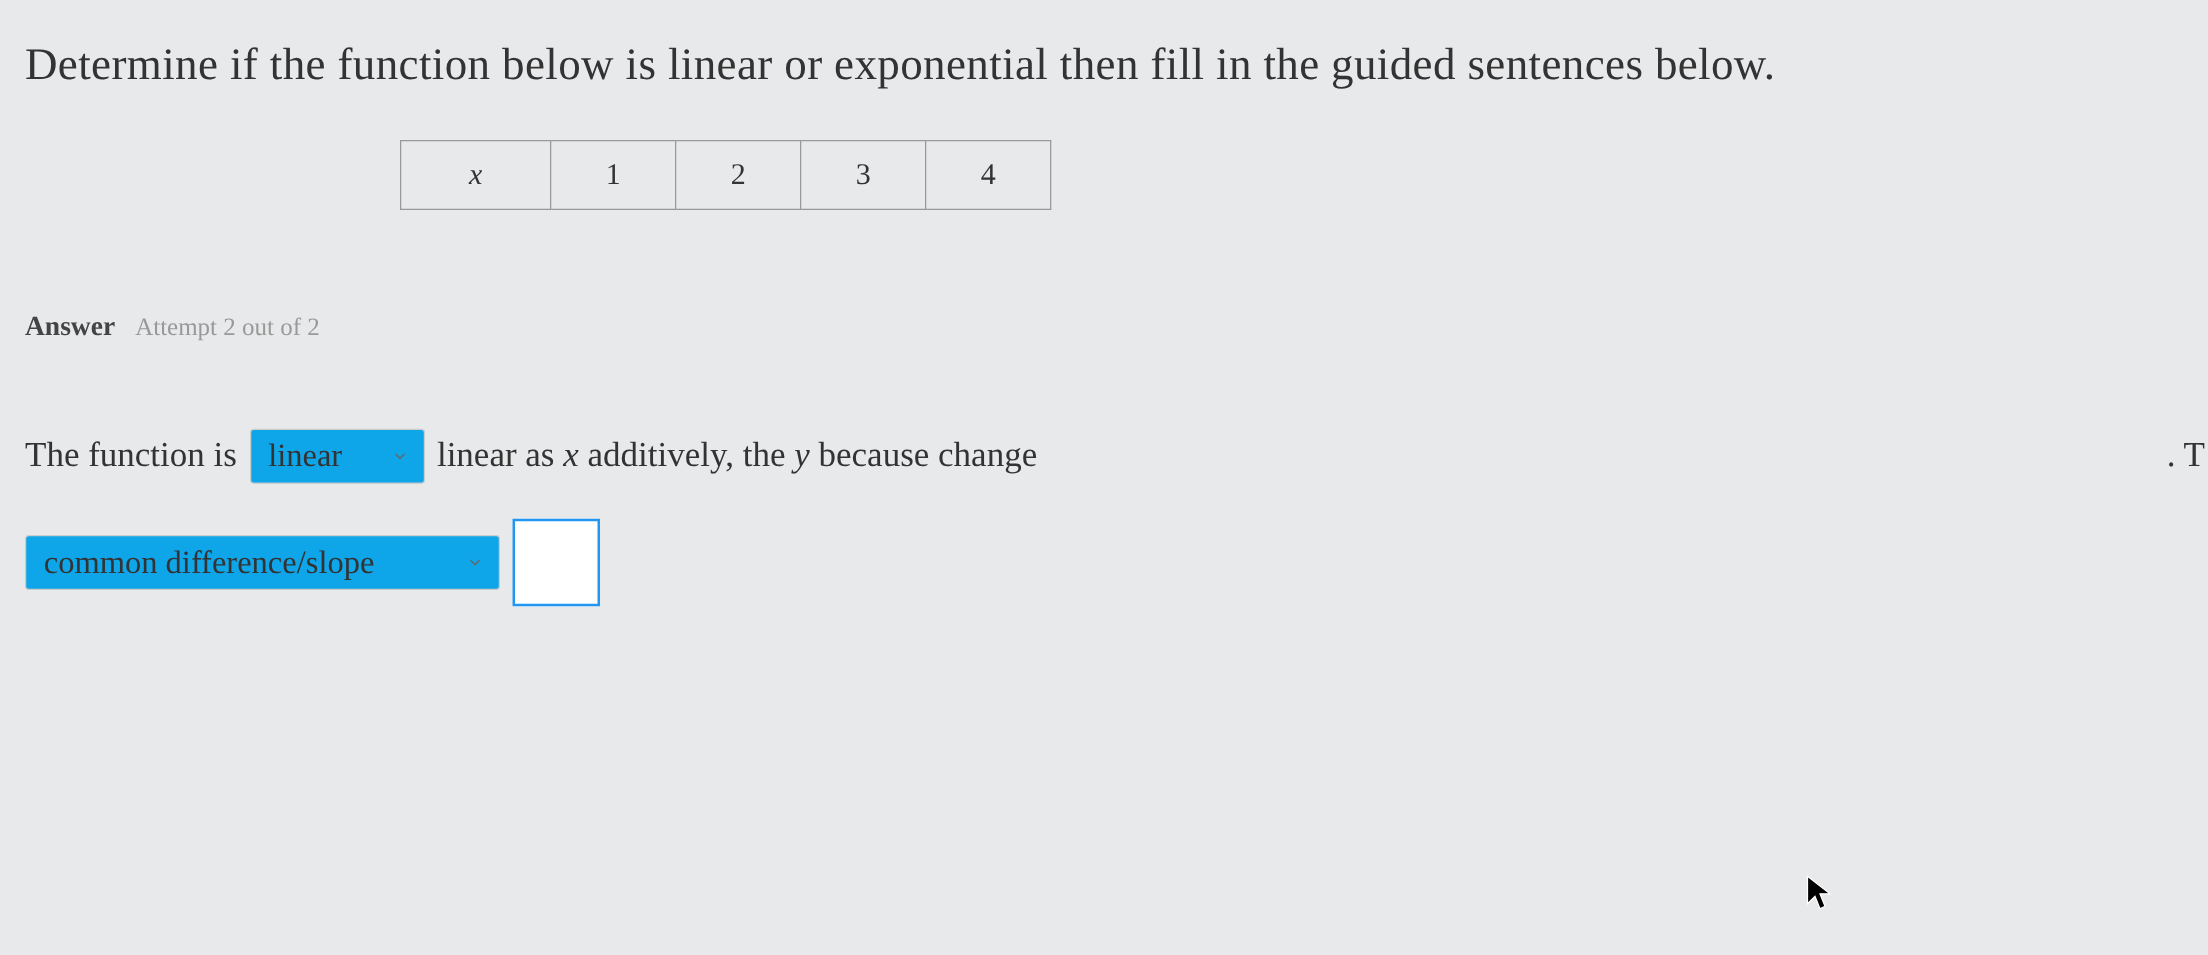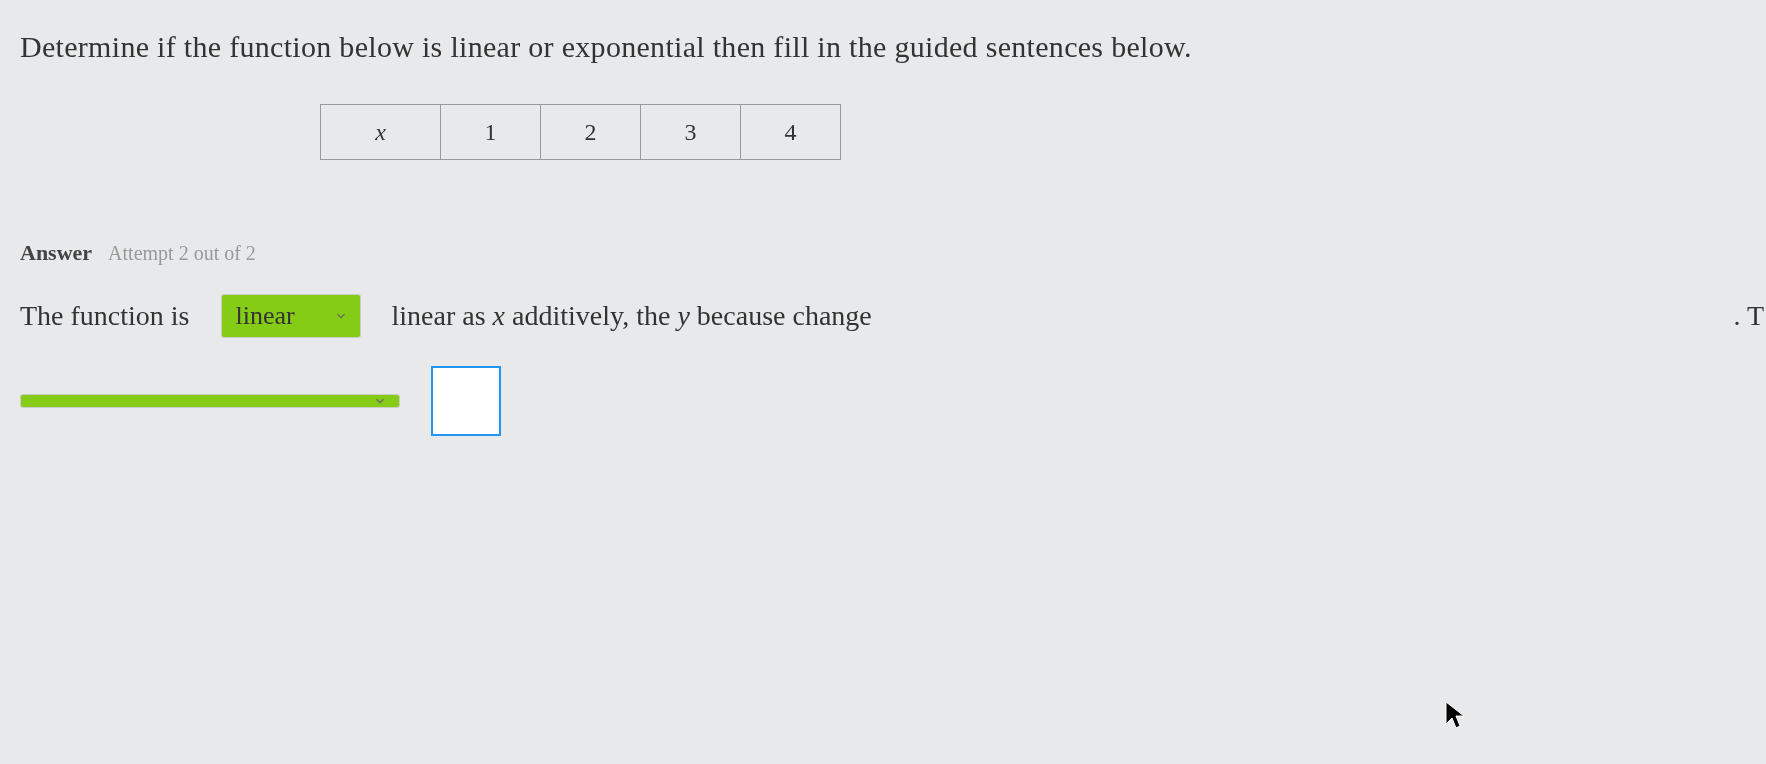--- a/index.html
+++ b/index.html
@@ -10,21 +10,21 @@
     body {
       font-family: Georgia, 'Times New Roman', serif;
       background: #e8e9ea;
       padding: 30px 20px;
       color: #333;
       width: 1766px;
       height: 764px;
       position: relative;
     }
     .question-text {
-      font-size: 30px;
+      font-size: 36px;
       color: #333;
       margin-bottom: 40px;
       letter-spacing: 0.3px;
     }
     .table-container {
       display: flex;
       justify-content: flex-start;
       margin-left: 300px;
       margin-bottom: 80px;
     }
@@ -41,50 +41,50 @@
     }
     td.header-cell {
       width: 120px;
       font-style: italic;
       font-family: 'Times New Roman', serif;
     }
     .fx {
       font-style: italic;
     }
     .answer-section {
-      margin-bottom: 28px;
+      margin-bottom: 69px;
     }
     .answer-label {
       font-weight: bold;
       font-size: 22px;
       color: #444;
     }
     .attempt-label {
       font-size: 20px;
       color: #999;
       margin-left: 12px;
     }
     .sentence-row {
       display: flex;
       align-items: center;
-      gap: 31px;
+      gap: 10px;
       margin-bottom: 28px;
       font-size: 28px;
       color: #333;
       flex-wrap: wrap;
     }
     .sentence-text {
       font-size: 28px;
     }
     .italic-var {
       font-style: italic;
       font-family: 'Times New Roman', serif;
     }
     .dropdown {
-      background: #84cc16;
+      background: #0ea5e9;
       border: 1px solid #ccc;
       border-radius: 3px;
       padding: 6px 38px 6px 14px;
       font-size: 26px;
       font-family: Georgia, serif;
       color: #333;
       position: relative;
       display: inline-flex;
       align-items: flex-start;
       min-width: 140px;
@@ -154,20 +154,21 @@
     </span>
   </div>
   <span class="sentence-text">
     <span>linear as </span><span class="italic-var">x</span><span> additively, the </span><span class="italic-var">y</span><span> because change</span>
   </span>
   <span class="trailing-t">. T</span>
 </div>
 
 <div class="sentence-row">
   <div class="dropdown dropdown-wide">
+    <span>common difference/slope</span>
     <span class="chevron">
       <svg width="14" height="14" viewBox="0 0 24 24" fill="none" stroke="#666" stroke-width="2">
           <polyline points="6 9 12 15 18 9"></polyline>
         </svg>
     </span>
   </div>
   <span class="input-box"></span>
 </div>
 
 <div class="cursor-arrow">

